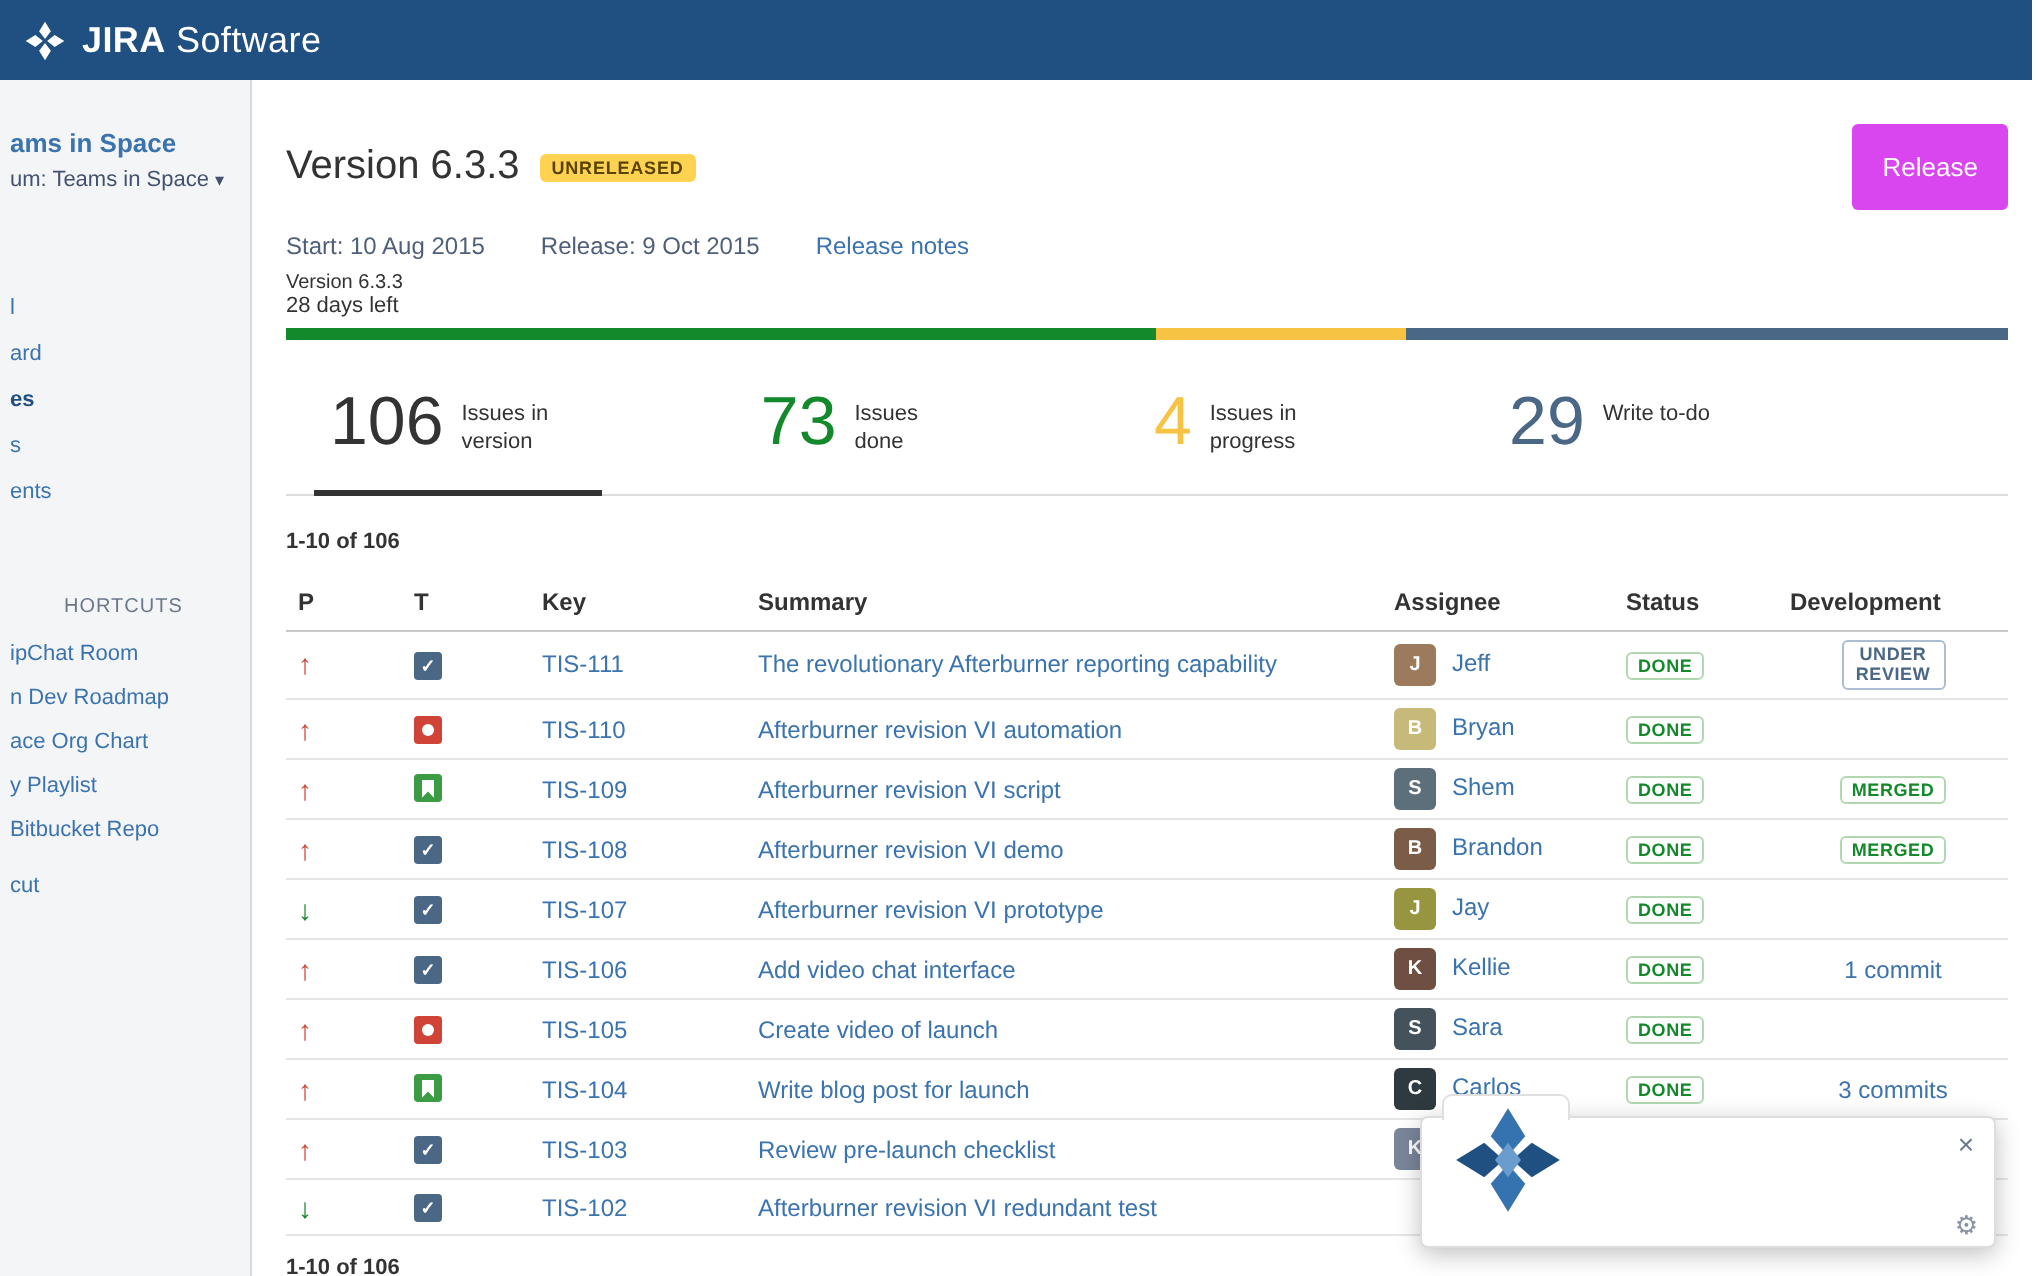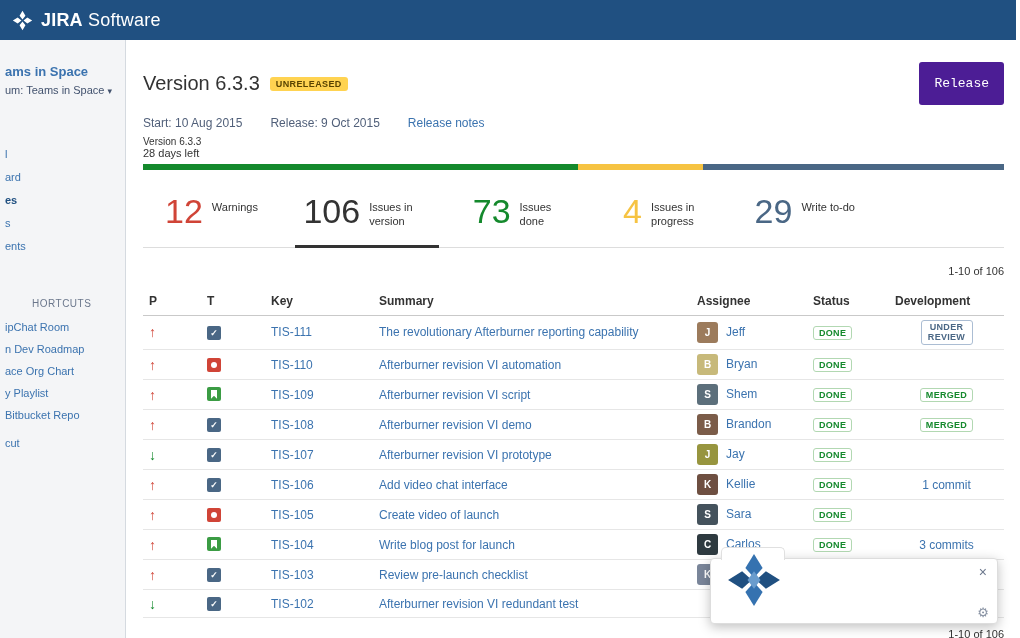--- a/index.html
+++ b/index.html
@@ -38,40 +38,40 @@
 
   
   .main { position: absolute; left: 127px; top: 40px; right: 0; bottom: 0; padding: 22px 16px 0 16px; background: #fff; }
   .vheader { display: flex; align-items: center; gap: 10px; }
   .vtitle { font-size: 20px; color: #333; }
   .vbadge {
     background: #ffd351; color: #594300; font-size: 9px; font-weight: bold;
     padding: 2px 6px; border-radius: 3px; letter-spacing: .4px;
   }
   .release-btn {
-    margin-left: auto; background: #4c1d95; color: #fff; border: none;
-    font-size: 13px; padding: 14px 15px; border-radius: 3px; font-family: Liberation Mono, monospace; cursor: pointer;
+    margin-left: auto; background: #d946ef; color: #fff; border: none;
+    font-size: 13px; padding: 14px 15px; border-radius: 3px; font-family: Liberation Sans, sans-serif; cursor: pointer;
   }
   .meta { display: flex; gap: 28px; font-size: 12px; color: #505f79; margin-top: 11px; }
   .meta a { color: #3b73af; }
   .vsub { font-size: 10px; color: #333; margin-top: 6px; }
   .days { font-size: 11px; color: #333; margin-bottom: 5px; }
   .progress { display: flex; height: 6px; width: 100%; background: #e0e0e0; }
   .progress div { height: 6px; }
 
   .stats-wrap { border-bottom: 1px solid #ddd; }
   .stats { display: flex; justify-content: space-between; width: 712px; padding: 24px 0 0 22px; }
   .stat { display: flex; gap: 9px; align-items: flex-start; position: relative; padding-bottom: 18px; cursor: pointer; }
   .stat-num { font-size: 34px; line-height: 1; }
   .stat-label { font-size: 11px; color: #333; max-width: 58px; line-height: 1.25; padding-top: 7px; }
   .stat.sel::after {
     content: ""; position: absolute; left: -8px; right: -12px; bottom: -1px; height: 3px; background: #333;
   }
 
-  .count { font-size: 11px; font-weight: normal; color: #333; margin: 17px 0 10px 0; text-align: right; }
+  .count { font-size: 11px; font-weight: bold; color: #333; margin: 17px 0 10px 0; }
   .count.bottom { margin-top: 10px; }
 
   
   table.issues { width: 100%; border-collapse: collapse; table-layout: fixed; }
   .issues th {
     font-size: 12px; font-weight: bold; text-align: left; color: #333;
     padding: 7px 6px; border-bottom: 1px solid #c9c9c9;
   }
   .issues td { font-size: 12px; padding: 4px 6px; border-bottom: 1px solid #e6e6e6; vertical-align: middle; height: 28px; }
   .lnk { color: #3b73af; white-space: nowrap; overflow: hidden; text-overflow: ellipsis; }
@@ -176,24 +176,20 @@
 
   <div class="days">28 days left</div>
   <div class="progress">
       <div style="width: 50.5%; background: rgb(20, 137, 44);"></div>
       <div style="width: 14.5%; background: rgb(246, 195, 66);"></div>
       <div style="width: 35%; background: rgb(74, 103, 133);"></div>
     </div>
 
   <div class="stats-wrap">
     <div class="stats">
-        <div class="stat">
-          <span class="stat-num" style="color: rgb(208, 68, 55);">12</span>
-          <span class="stat-label">Warnings</span>
-        </div>
         <div class="stat sel">
           <span class="stat-num" style="color: rgb(51, 51, 51);">106</span>
           <span class="stat-label">Issues in version</span>
         </div>
         <div class="stat">
           <span class="stat-num" style="color: rgb(20, 137, 44);">73</span>
           <span class="stat-label">Issues done</span>
         </div>
         <div class="stat">
           <span class="stat-num" style="color: rgb(246, 195, 66);">4</span>

